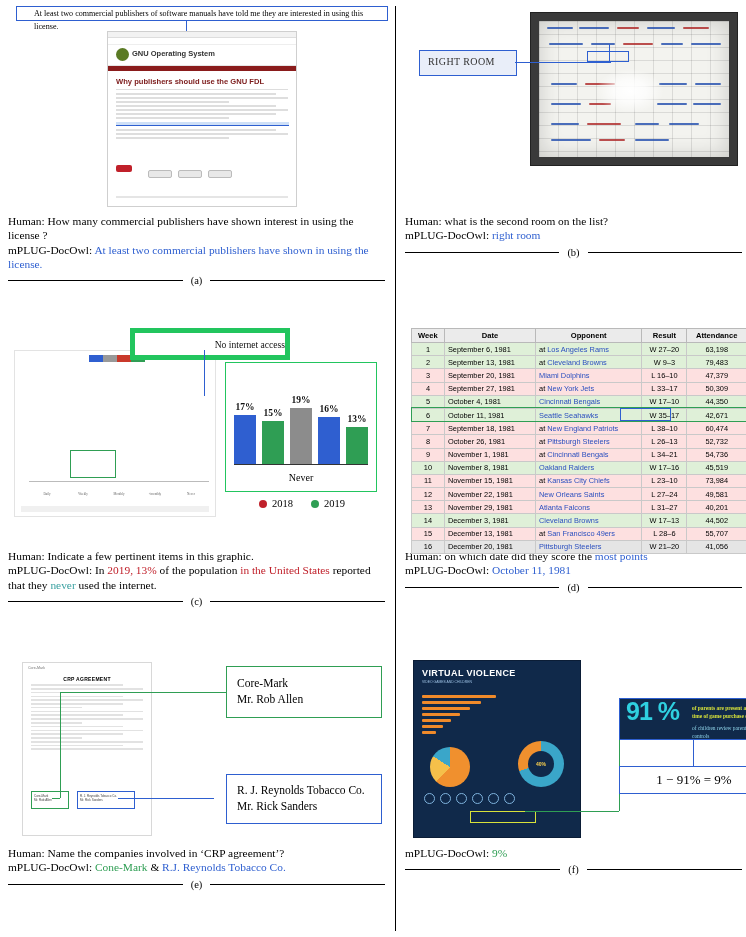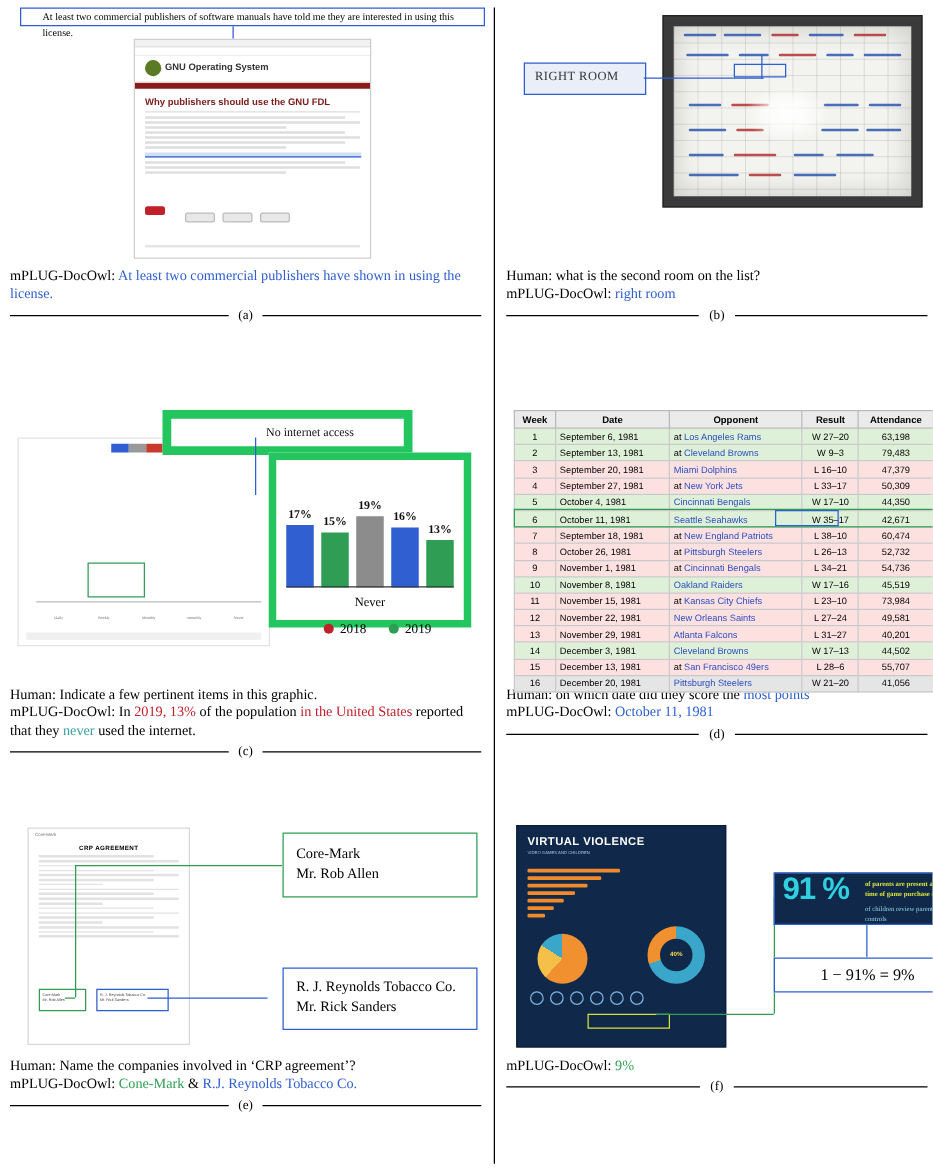--- a/index.html
+++ b/index.html
@@ -123,28 +123,28 @@
   .c-axis{position:absolute;left:14px;right:6px;bottom:34px;height:1px;background:#bbb;}
   .c-xlab{position:absolute;left:14px;right:6px;bottom:20px;display:flex;font-size:3.2px;color:#666;}
   .c-xlab span{flex:1;text-align:center;}
   .c-srcbar{position:absolute;left:6px;right:6px;bottom:4px;height:6px;background:#f0f0f0;}
   .c-sel{
     position:absolute;left:62px;top:128px;width:44px;height:26px;
     border:1px solid #2f9e54;
   }
   .c-callout{
     position:absolute;left:122px;top:6px;width:150px;height:22px;
-    border:7px solid #22c55e;background:#fff;
-    display:flex;align-items:center;justify-content:center;
-    font-size:9.6px;color:#111;padding-left:36px;
+    border:5px solid #22c55e;background:#fff;
+    display:flex;align-items:center;justify-content:flex-end;
+    font-size:9.6px;color:#111;
   }
   .c-cline{position:absolute;left:196px;top:28px;width:1px;height:46px;background:#2e5fd0;}
   .c-zoom{
     position:absolute;right:8px;top:40px;width:150px;height:128px;
-    border:6px solid #22c55e;background:#fff;
+    border:1px solid #22c55e;background:#fff;
   }
   .c-zbars{position:absolute;left:8px;right:8px;bottom:26px;top:34px;display:flex;align-items:flex-end;gap:6px;}
   .c-zbar{flex:1;position:relative;}
   .c-zbar b{
     position:absolute;top:-13px;left:0;right:0;text-align:center;
     font-size:9.5px;font-weight:bold;color:#111;font-family:"Liberation Serif",serif;
   }
   .c-zaxis{position:absolute;left:8px;right:8px;bottom:26px;height:1px;background:#333;}
   .c-znever{position:absolute;left:0;right:0;bottom:8px;text-align:center;font-size:10px;}
   .c-leg{
@@ -293,20 +293,21 @@
           <div class="a-redlogo"></div>
           <div class="a-btns">
             <div class="a-btn"></div>
             <div class="a-btn"></div>
             <div class="a-btn"></div>
           </div>
           <div class="a-foot"></div>
         </div>
       </div>
       <div class="qa">
+        <div class="human">Human: How many commercial publishers have shown interest in using the license ?</div>
         <div><span>mPLUG-DocOwl:</span>
           <span class="blue">At least two commercial publishers have shown in using the license.</span></div>
       </div>
       <div class="caplabel">
         <div class="rule"></div>
         <div class="txt">(a)</div>
         <div class="rule"></div>
       </div>
     </div>
 

